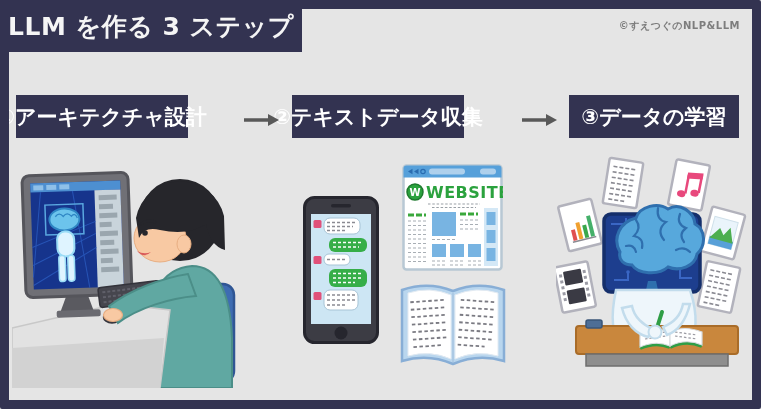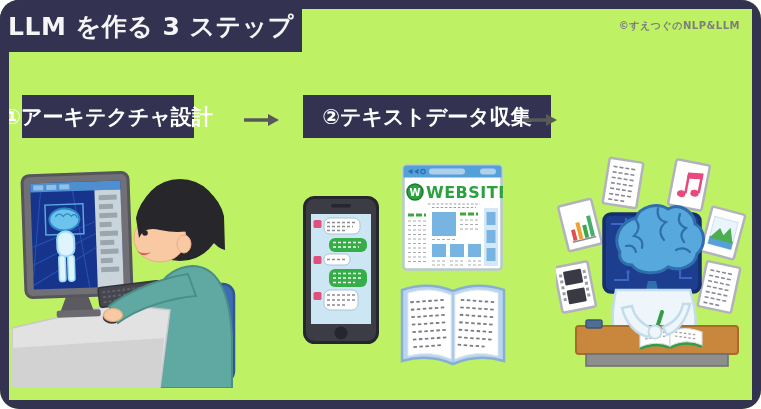--- a/index.html
+++ b/index.html
@@ -1,39 +1,39 @@
 <!DOCTYPE html>
 <html><head>
 <meta charset="utf-8">
 <style>
   html,body{margin:0;padding:0;background:#ffffff;}
   .canvas{
-    position:relative;width:761px;height:409px;background:#bef264;
-    font-family:"DejaVu Sans","Liberation Sans",sans-serif;overflow:hidden;border-radius:19px;
+    position:relative;width:761px;height:409px;background:#e5e5e5;
+    font-family:"DejaVu Sans","Liberation Sans",sans-serif;overflow:hidden;
   }
   .frame{
     position:absolute;inset:0;border:9px solid #333351;border-radius:2px;
     pointer-events:none;z-index:40;
   }
   .title-block{
     position:absolute;left:0;top:0;width:302px;height:52px;background:#333351;
     z-index:50;display:flex;align-items:center;justify-content:center;
   }
   .title-block span{color:#f5f5f5;font-size:25px;font-weight:bold;letter-spacing:.5px;white-space:nowrap;}
   .watermark{
     position:absolute;top:19px;right:21px;z-index:50;color:#7d7d7d;
     font-size:10px;font-weight:bold;letter-spacing:.5px;white-space:nowrap;
   }
   .step-box{
     position:absolute;top:95px;height:43px;background:#333351;z-index:30;
     display:flex;align-items:center;justify-content:center;
   }
   .step-box span{color:#ffffff;font-size:21px;font-weight:bold;white-space:nowrap;}
-  .step-1{left:22px;width:172px;}
-  .step-2{left:303px;width:248px;}
+  .step-1{left:16px;width:172px;}
+  .step-2{left:292px;width:172px;}
   .step-3{left:569px;width:170px;}
   .arrow{position:absolute;top:112px;z-index:30;}
   .arrow-1{left:242px;}
   .arrow-2{left:520px;}
   .illus{position:absolute;z-index:10;}
   .illus-architect{left:12px;top:156px;}
   .illus-phone{left:303px;top:196px;}
   .illus-website{left:402px;top:164px;}
   .illus-book{left:394px;top:281px;}
   .illus-training{left:556px;top:150px;}
@@ -51,20 +51,23 @@
     <span>LLM を作る 3 ステップ</span>
   </div>
 
   <div class="watermark">©すえつぐのNLP&amp;LLM</div>
 
   <div class="step-box step-1">
     <span>①アーキテクチャ設計</span>
   </div>
   <div class="step-box step-2">
     <span>②テキストデータ収集</span>
+  </div>
+  <div class="step-box step-3">
+    <span>③データの学習</span>
   </div>
 
   <svg class="arrow arrow-1" width="38" height="16" viewBox="0 0 38 16">
     <line x1="2" y1="8" x2="27" y2="8" stroke="#595959" stroke-width="3.5"></line>
     <polygon points="26,2 37,8 26,14" fill="#595959"></polygon>
   </svg>
   <svg class="arrow arrow-2" width="38" height="16" viewBox="0 0 38 16">
     <line x1="2" y1="8" x2="27" y2="8" stroke="#595959" stroke-width="3.5"></line>
     <polygon points="26,2 37,8 26,14" fill="#595959"></polygon>
   </svg>

